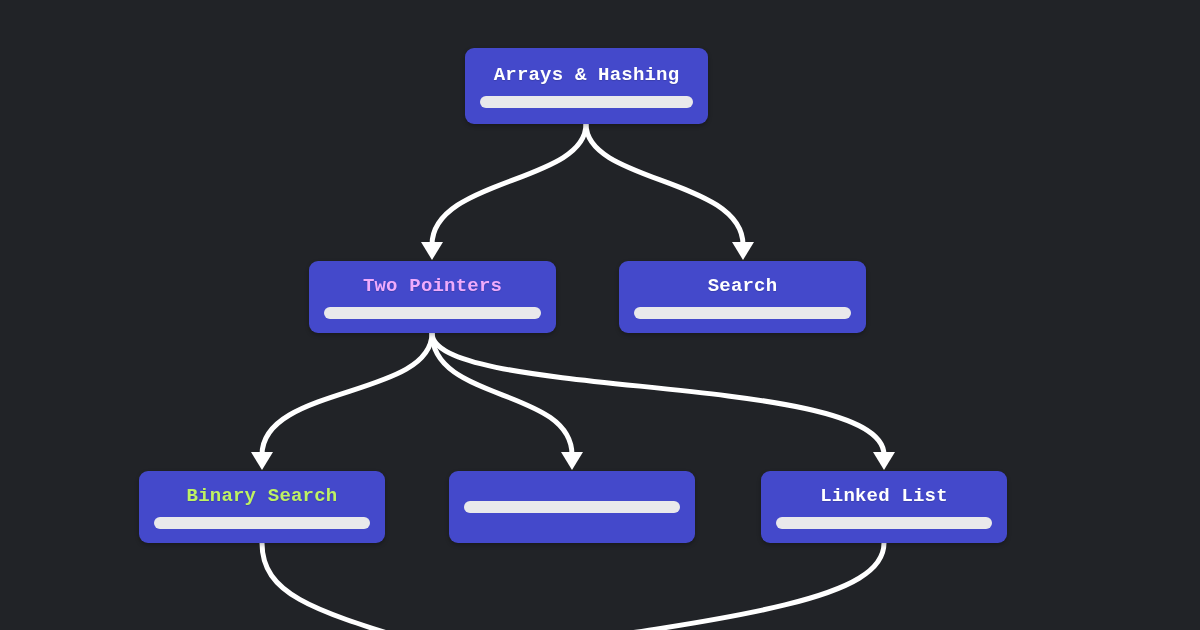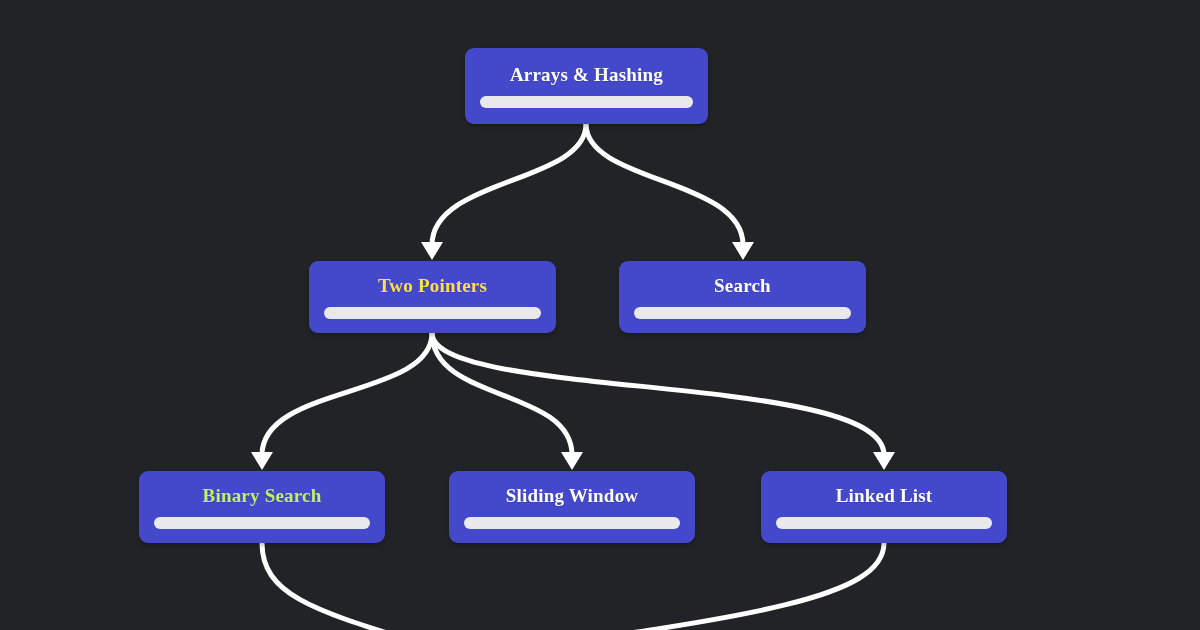--- a/index.html
+++ b/index.html
@@ -6,21 +6,21 @@
     margin: 0;
     padding: 0;
     background: #212327;
   }
   .canvas {
     position: relative;
     width: 1200px;
     height: 630px;
     overflow: hidden;
     background: #212327;
-    font-family: Liberation Serif, serif;
+    font-family: Liberation Mono, monospace;
   }
   .edges-layer {
     position: absolute;
     left: 0;
     top: 0;
     width: 1200px;
     height: 630px;
     pointer-events: none;
   }
   .edges-layer path {
@@ -89,42 +89,41 @@
     </svg>
   <div id="nodes-layer">
   <div class="node" style="left: 465px; top: 48px; width: 243px; height: 76px; background: rgb(68, 73, 203);">
     <span class="node-label" style="color: rgb(255, 255, 255);">Arrays &amp; Hashing</span>
     <span class="progress-track" style="background: rgb(233, 233, 235);">
       <span class="progress-fill" style="width: 33%; background: rgb(82, 196, 130);"></span>
     </span>
   </div>
 
   <div class="node" style="left: 309px; top: 261px; width: 247px; height: 72px; background: rgb(68, 73, 203);">
-    <span class="node-label" style="color: #fde047;">Two Pointers</span>
+    <span class="node-label" style="color: #f0abfc;">Two Pointers</span>
     <span class="progress-track" style="background: rgb(233, 233, 235);">
       <span class="progress-fill" style="width: 0%; background: rgb(82, 196, 130);"></span>
     </span>
   </div>
 
   <div class="node" style="left: 619px; top: 261px; width: 247px; height: 72px; background: rgb(68, 73, 203);">
     <span class="node-label" style="color: rgb(255, 255, 255);">Search</span>
     <span class="progress-track" style="background: rgb(233, 233, 235);">
       <span class="progress-fill" style="width: 0%; background: rgb(82, 196, 130);"></span>
     </span>
   </div>
 
   <div class="node" style="left: 139px; top: 471px; width: 246px; height: 72px; background: rgb(68, 73, 203);">
     <span class="node-label" style="color: #bef264;">Binary Search</span>
     <span class="progress-track" style="background: rgb(233, 233, 235);">
       <span class="progress-fill" style="width: 0%; background: rgb(82, 196, 130);"></span>
     </span>
   </div>
 
   <div class="node" style="left: 449px; top: 471px; width: 246px; height: 72px; background: rgb(68, 73, 203);">
-    <span class="node-label" style="color: rgb(255, 255, 255);">Sliding Window</span>
     <span class="progress-track" style="background: rgb(233, 233, 235);">
       <span class="progress-fill" style="width: 0%; background: rgb(82, 196, 130);"></span>
     </span>
   </div>
 
   <div class="node" style="left: 761px; top: 471px; width: 246px; height: 72px; background: rgb(68, 73, 203);">
     <span class="node-label" style="color: rgb(255, 255, 255);">Linked List</span>
     <span class="progress-track" style="background: rgb(233, 233, 235);">
       <span class="progress-fill" style="width: 0%; background: rgb(82, 196, 130);"></span>
     </span>

